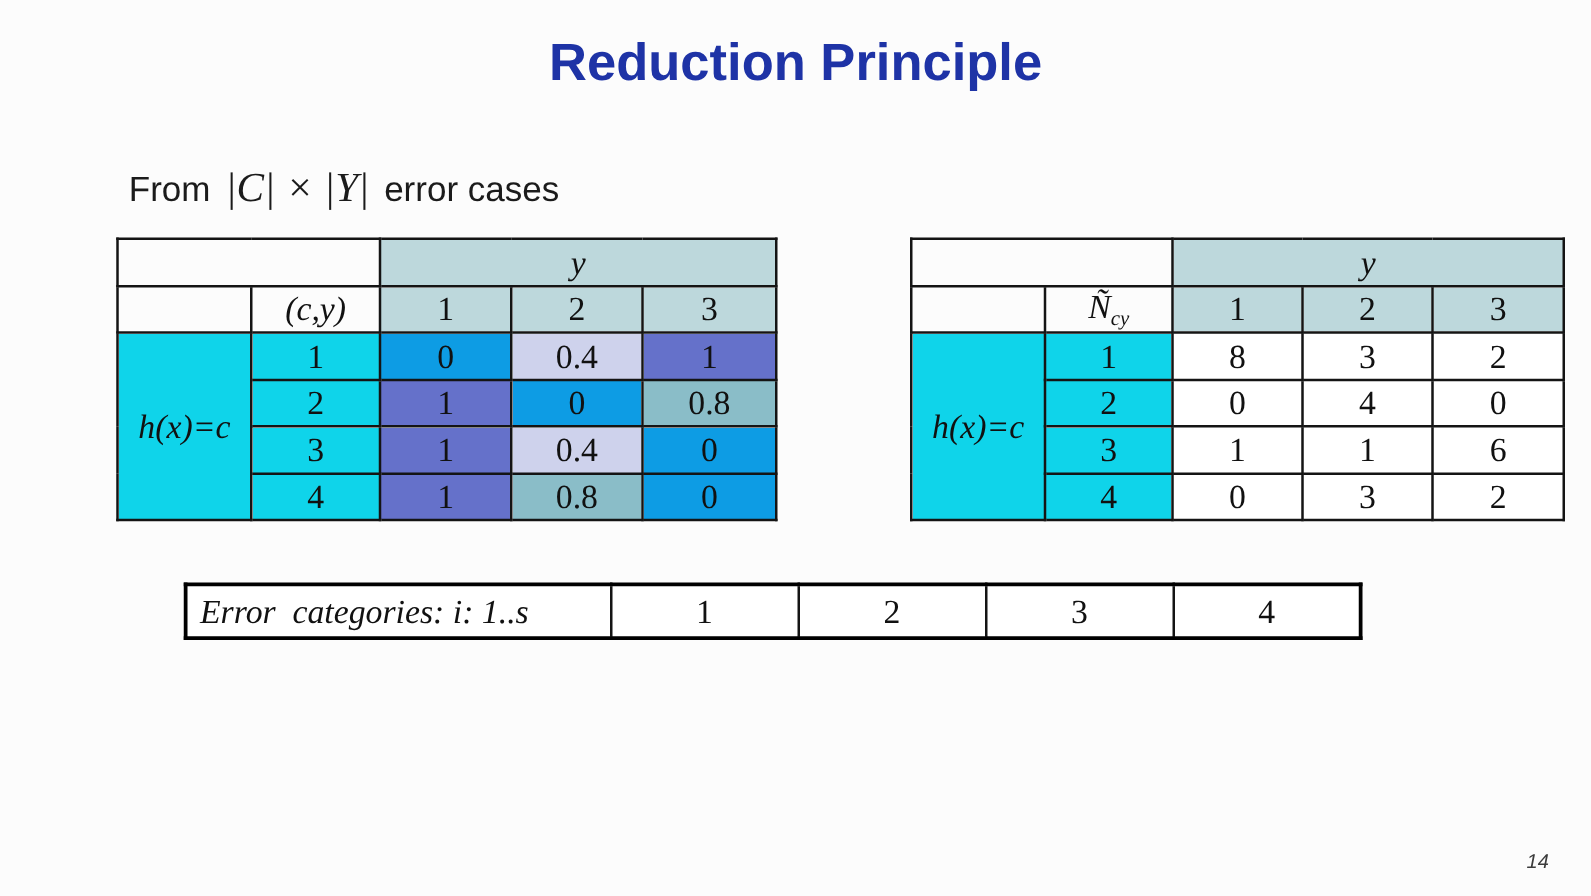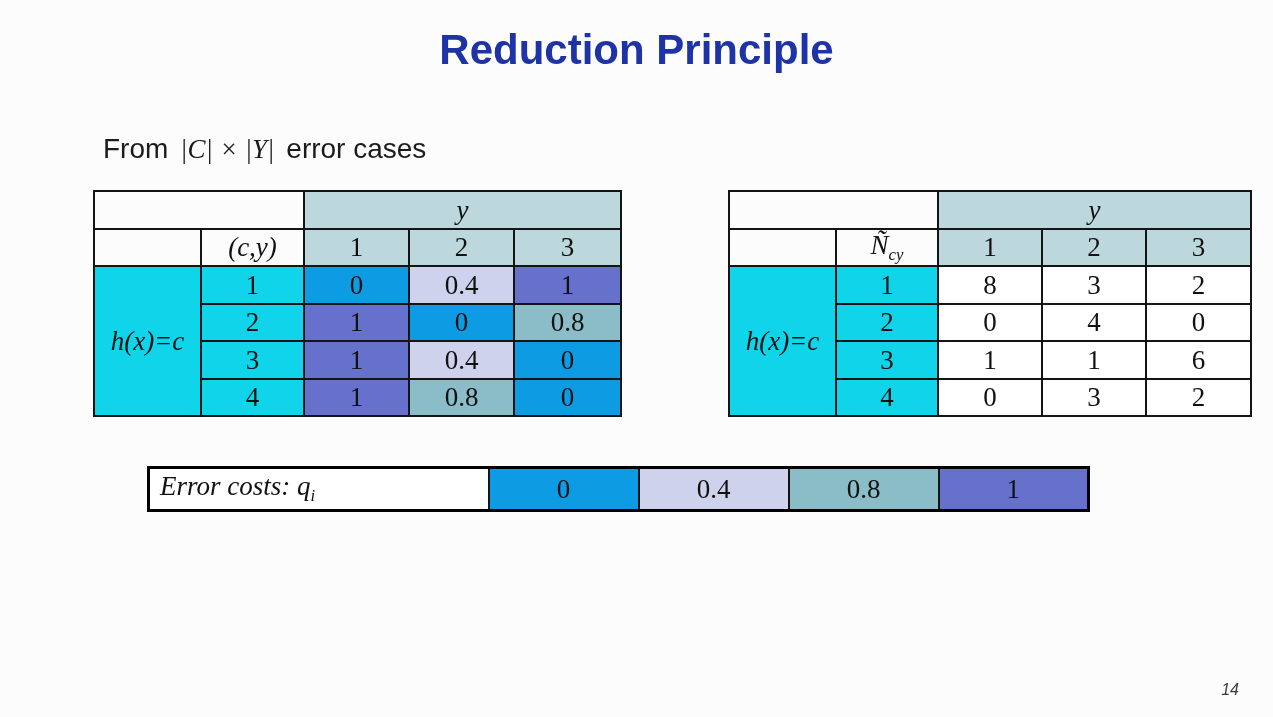--- a/index.html
+++ b/index.html
@@ -13,21 +13,21 @@
     font-family:"Liberation Sans",sans-serif;color:#1a1a1a;
   }
   .slide-title{
     position:absolute;top:26px;left:0;width:100%;text-align:center;
     font-size:42px;font-weight:600;color:var(--title);letter-spacing:0px;
   }
   .subtitle{
     position:absolute;left:103px;top:133px;font-size:28px;color:#1b1b1b;
   }
   .subtitle .math{
-    font-family:"Liberation Serif",serif;font-style:italic;font-size:27px;padding:0 4px;
+    font-family:"Liberation Serif",serif;font-style:italic;font-size:33px;padding:0 4px;
   }
   table.matrix, table.costs{
     position:absolute;border-collapse:collapse;table-layout:fixed;
     font-family:"Liberation Serif",serif;font-size:27px;color:#111;
   }
   table.matrix td, table.costs td{
     border:2px solid var(--border);padding:0;text-align:center;vertical-align:middle;
     overflow:hidden;
   }
   td.ghost{border:none;background:transparent;}
@@ -155,23 +155,23 @@
 
 <table class="costs" style="left:147px;top:466px;width:940px;">
   <colgroup>
       <col style="width:340px">
       <col style="width:150px">
       <col style="width:150px">
       <col style="width:150px">
       <col style="width:150px">
     </colgroup>
   <tbody>
-  <tr style="height:43px">
-    <td class="lbl"><span>Error costs: q</span><sub>i</sub></td>
-    <td class="num" style="background: rgb(13, 156, 228);">0</td>
-    <td class="num" style="background: rgb(206, 210, 236);">0.4</td>
-    <td class="num" style="background: rgb(138, 189, 200);">0.8</td>
-    <td class="num" style="background: rgb(101, 113, 202);">1</td>
+      <tr style="height:43px">
+    <td class="lbl">Error  categories: i: 1..s</td>
+    <td class="num">1</td>
+    <td class="num">2</td>
+    <td class="num">3</td>
+    <td class="num">4</td>
   </tr>
 </tbody>
   </table>
 
 <div class="page-number">14</div>
 
 </body></html>

